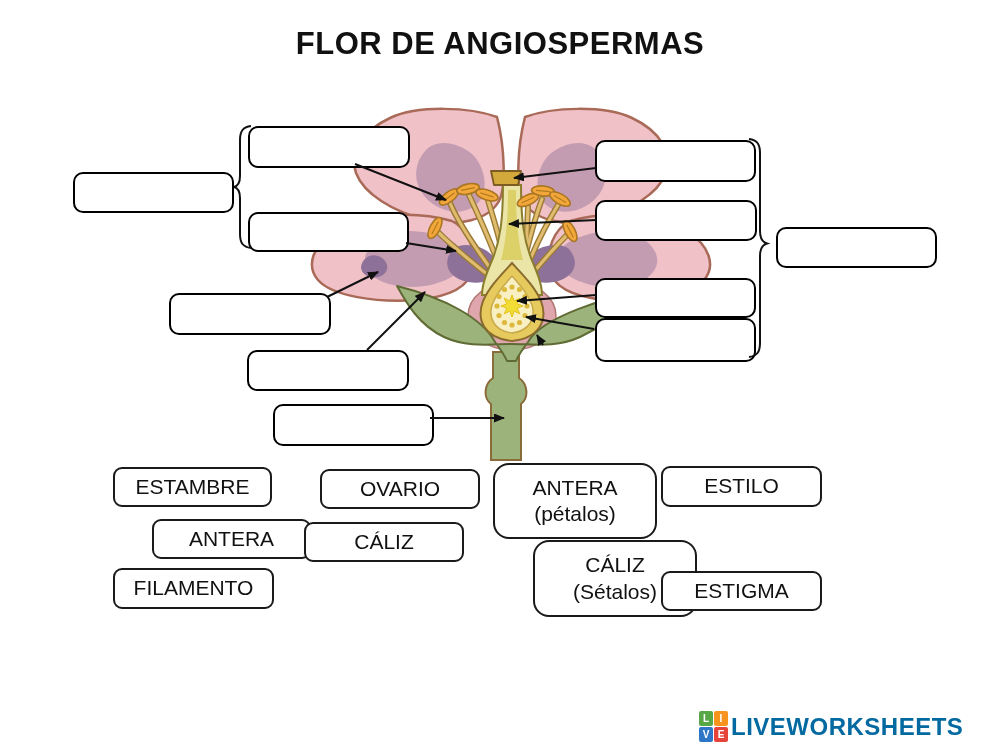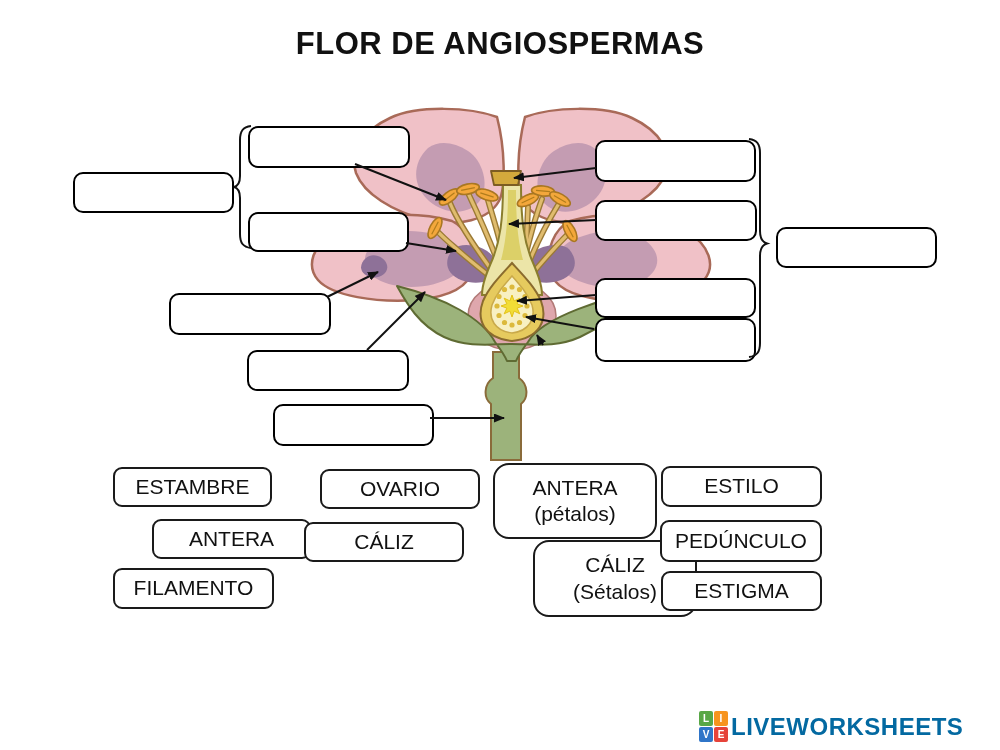--- a/index.html
+++ b/index.html
@@ -196,23 +196,20 @@
     <span>(pétalos)</span>
   </div>
   <div class="wb big" style="left:493px;top:540px;width:160px;height:73px;margin-left:40px;">
     <span>CÁLIZ</span>
     <span>(Sétalos)</span>
   </div>
 
   <div class="wb" style="left:661px;top:466px;width:157px;height:37px;">
       <span>ESTILO</span>
     </div>
-  <div class="wb" style="left:660px;top:520px;width:158px;height:38px;">
-      <span>PEDÚNCULO</span>
-    </div>
   <div class="wb" style="left:661px;top:571px;width:157px;height:36px;">
       <span>ESTIGMA</span>
     </div>
 
   <div id="logo">
     <div id="logo-grid">
       <span class="tile" style="background: rgb(88, 167, 70);">L</span>
       <span class="tile" style="background: rgb(247, 148, 29);">I</span>
       <span class="tile" style="background: rgb(47, 117, 200);">V</span>
       <span class="tile" style="background: rgb(230, 67, 58);">E</span>

